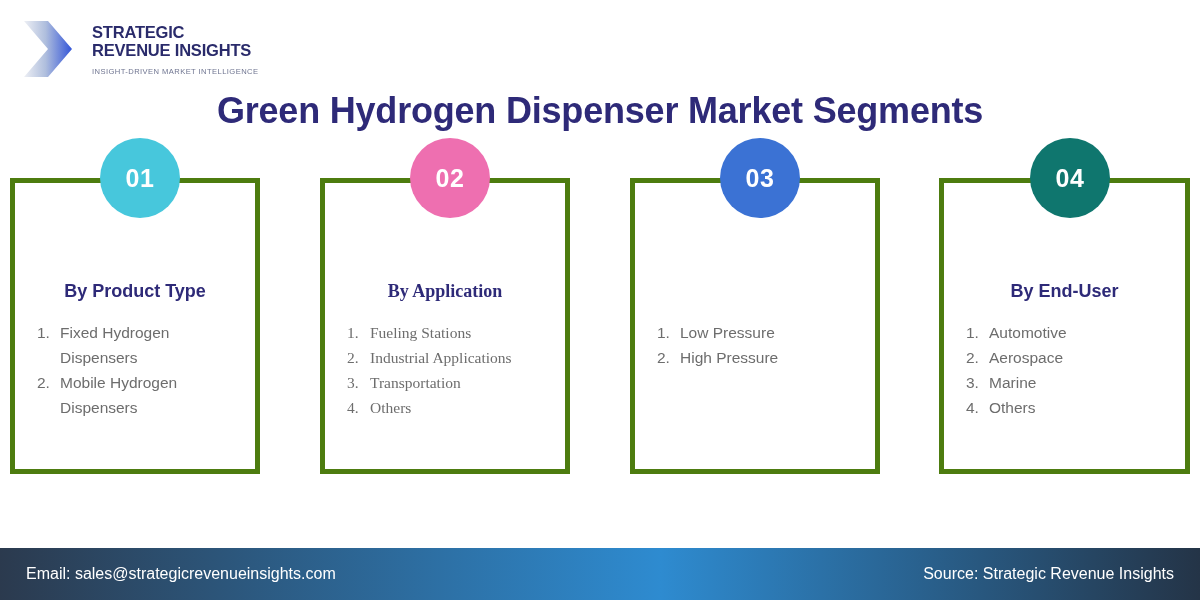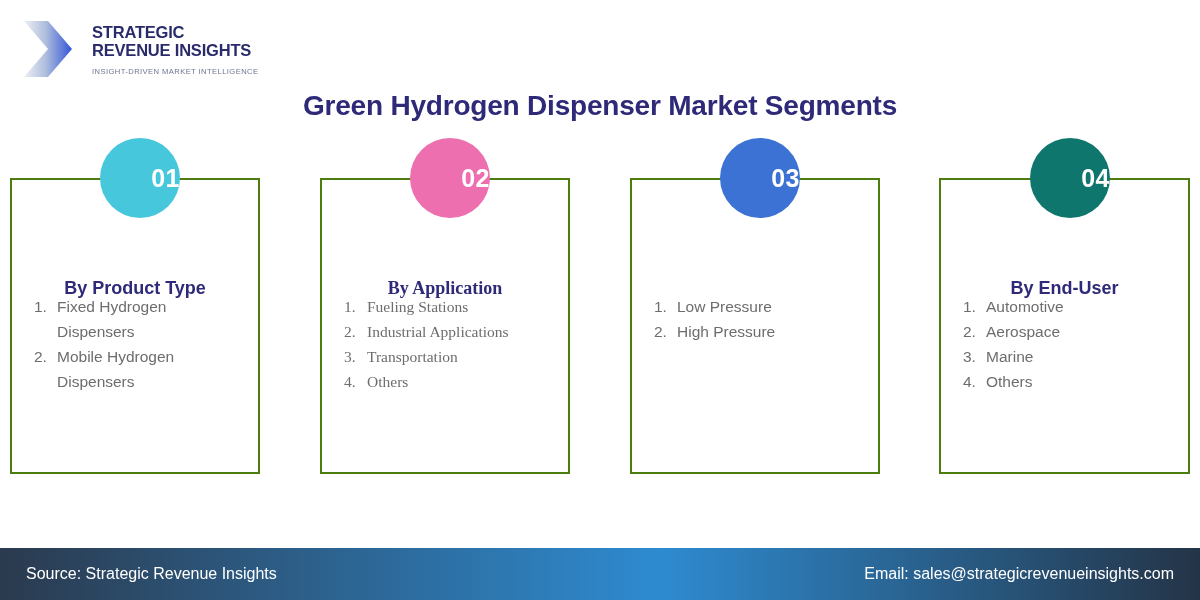--- a/index.html
+++ b/index.html
@@ -49,57 +49,57 @@
     white-space: nowrap;
   }
 
   
   .page-title {
     position: absolute;
     left: 0;
     top: 90px;
     width: 1200px;
     text-align: center;
-    font-size: 28px;
+    font-size: 36px;
     font-weight: bold;
     color: #2E2A78;
     letter-spacing: -0.2px;
   }
 
   
   .cards {
     position: absolute;
     left: 10px;
     top: 138px;
     width: 1180px;
     height: 340px;
   }
   .card {
     position: absolute;
     top: 40px;
     width: 250px;
     height: 296px;
-    border: 2px solid #4d7c0f;
+    border: 5px solid #4d7c0f;
     background: #ffffff;
     box-sizing: border-box;
   }
   .card.c0 { left: 0px; }
   .card.c1 { left: 310px; font-family: Liberation Serif, serif; }
   .card.c2 { left: 620px; }
   .card.c3 { left: 929px; width: 251px; padding-left: 36px; }
 
   .badge {
     position: absolute;
     top: 0px;
     width: 80px;
     height: 80px;
     border-radius: 50%;
     display: flex;
     align-items: center;
-    justify-content: flex-end;
+    justify-content: center;
     font-size: 25px;
     font-weight: bold;
     color: #ffffff;
     letter-spacing: 0.5px;
     z-index: 3;
   }
   .badge.b0 { left: 90px; }
   .badge.b1 { left: 400px; }
   .badge.b2 { left: 710px; }
   .badge.b3 { left: 1020px; }
@@ -109,21 +109,21 @@
     top: 98px;
     left: 0;
     width: 100%;
     text-align: center;
     font-size: 18px;
     font-weight: bold;
     color: #2E2A78;
   }
   .card-list {
     position: absolute;
-    top: 114px;
+    top: 137px;
     left: 22px;
     right: 10px;
     margin: 0;
     padding: 0;
     list-style: none;
   }
   .card-list li {
     font-size: 15.5px;
     line-height: 25px;
     color: #6D6D6D;
@@ -225,15 +225,15 @@
         <li><span class="li-num">4.</span><span>Others</span></li>
       </ul>
   </div>
   <div class="badge b3" style="background: #0f766e;">
     <span>04</span>
   </div>
 
 </div>
 
 <div class="footer" style="background: linear-gradient(to right, rgb(43, 58, 78) 0%, rgb(46, 139, 208) 55%, rgb(36, 52, 71) 100%);">
+  <div class="footer-text">Email: sales@strategicrevenueinsights.com</div>
   <div class="footer-text">Source: Strategic Revenue Insights</div>
-  <div class="footer-text">Email: sales@strategicrevenueinsights.com</div>
 </div>
 
 </body></html>

